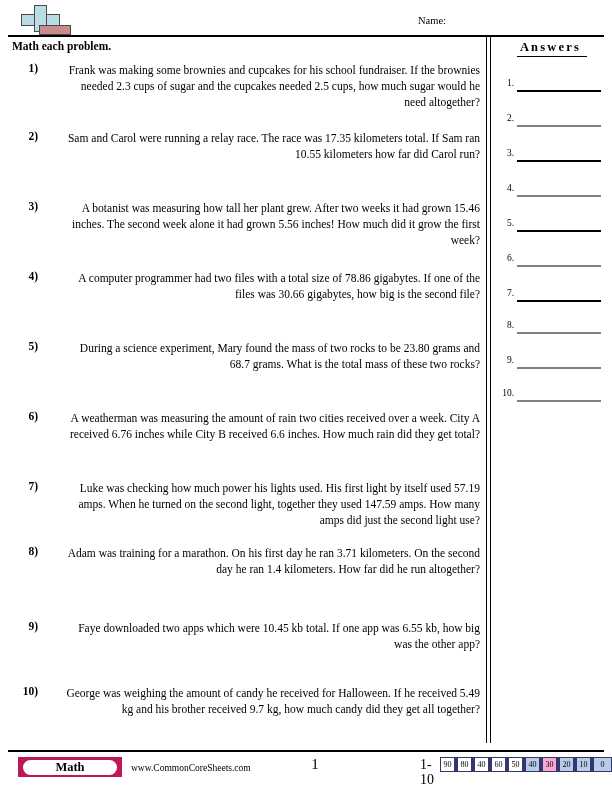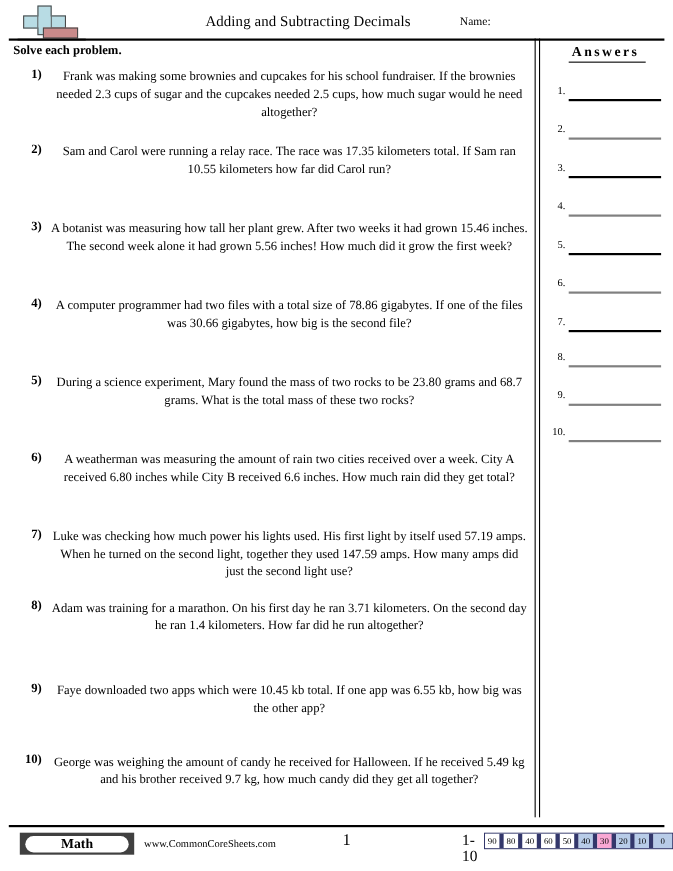--- a/index.html
+++ b/index.html
@@ -119,24 +119,24 @@
   }
   .problem .num {
     position: absolute;
     left: 0; top: 0;
     width: 26px;
     text-align: right;
     font-size: 11.5px;
     font-weight: bold;
   }
   .problem .text {
-    margin-left: 34px;
+    margin-left: 48px;
     font-size: 11.5px;
     line-height: 16px;
-    text-align: center;
+    text-align: right;
   }
 
   
   #answers-title {
     position: absolute;
     left: 493px; top: 40px;
     width: 115px;
     text-align: center;
     font-size: 12.5px;
     font-weight: bold;
@@ -173,21 +173,21 @@
   #footer-rule {
     position: absolute;
     left: 8px; top: 750px;
     width: 596px; height: 2px;
     background: #000000;
   }
   #math-badge {
     position: absolute;
     left: 18px; top: 757px;
     width: 104px; height: 20px;
-    background: #404040;
+    background: #be185d;
   }
   #math-badge .pill {
     position: absolute;
     left: 5px; top: 2.5px;
     width: 94px; height: 15px;
     background: #ffffff;
     border-radius: 8px;
     text-align: center;
     line-height: 15px;
     font-size: 12.5px;
@@ -246,29 +246,28 @@
 <div id="page">
 
   <div id="header">
     <div id="logo">
       <div class="plus-h"></div>
       <div class="plus-v"></div>
       <div class="plus-fill"></div>
       <div class="minus"></div>
       <div class="base"></div>
     </div>
-    <div id="worksheet-title">Adding and Subtracting Decimals</div>
     <div id="name-label">Name:</div>
     <div id="header-rule"></div>
   </div>
 
   <div id="sep-outer"></div>
   <div id="sep-inner"></div>
 
-  <div id="instructions">Solve each problem.</div>
+  <div id="instructions">Math each problem.</div>
 
   <div id="problems">
       <div class="problem" style="position: absolute; left: 0px; top: 0px;">
         <div class="num">1)</div>
         <div class="text">Frank was making some brownies and cupcakes for his school fundraiser. If the brownies needed 2.3 cups of sugar and the cupcakes needed 2.5 cups, how much sugar would he need altogether?</div>
       </div>
       <div class="problem" style="position: absolute; left: 0px; top: 68px;">
         <div class="num">2)</div>
         <div class="text">Sam and Carol were running a relay race. The race was 17.35 kilometers total. If Sam ran 10.55 kilometers how far did Carol run?</div>
       </div>
@@ -279,21 +278,21 @@
       <div class="problem" style="position: absolute; left: 0px; top: 208px;">
         <div class="num">4)</div>
         <div class="text">A computer programmer had two files with a total size of 78.86 gigabytes. If one of the files was 30.66 gigabytes, how big is the second file?</div>
       </div>
       <div class="problem" style="position: absolute; left: 0px; top: 278px;">
         <div class="num">5)</div>
         <div class="text">During a science experiment, Mary found the mass of two rocks to be 23.80 grams and 68.7 grams. What is the total mass of these two rocks?</div>
       </div>
       <div class="problem" style="position: absolute; left: 0px; top: 348px;">
         <div class="num">6)</div>
-        <div class="text">A weatherman was measuring the amount of rain two cities received over a week. City A received 6.80 inches while City B received 6.6 inches. How much rain did they get total?</div>
+        <div class="text">A weatherman was measuring the amount of rain two cities received over a week. City A received 6.76 inches while City B received 6.6 inches. How much rain did they get total?</div>
       </div>
       <div class="problem" style="position: absolute; left: 0px; top: 418px;">
         <div class="num">7)</div>
         <div class="text">Luke was checking how much power his lights used. His first light by itself used 57.19 amps. When he turned on the second light, together they used 147.59 amps. How many amps did just the second light use?</div>
       </div>
       <div class="problem" style="position: absolute; left: 0px; top: 483px;">
         <div class="num">8)</div>
         <div class="text">Adam was training for a marathon. On his first day he ran 3.71 kilometers. On the second day he ran 1.4 kilometers. How far did he run altogether?</div>
       </div>
       <div class="problem" style="position: absolute; left: 0px; top: 558px;">

